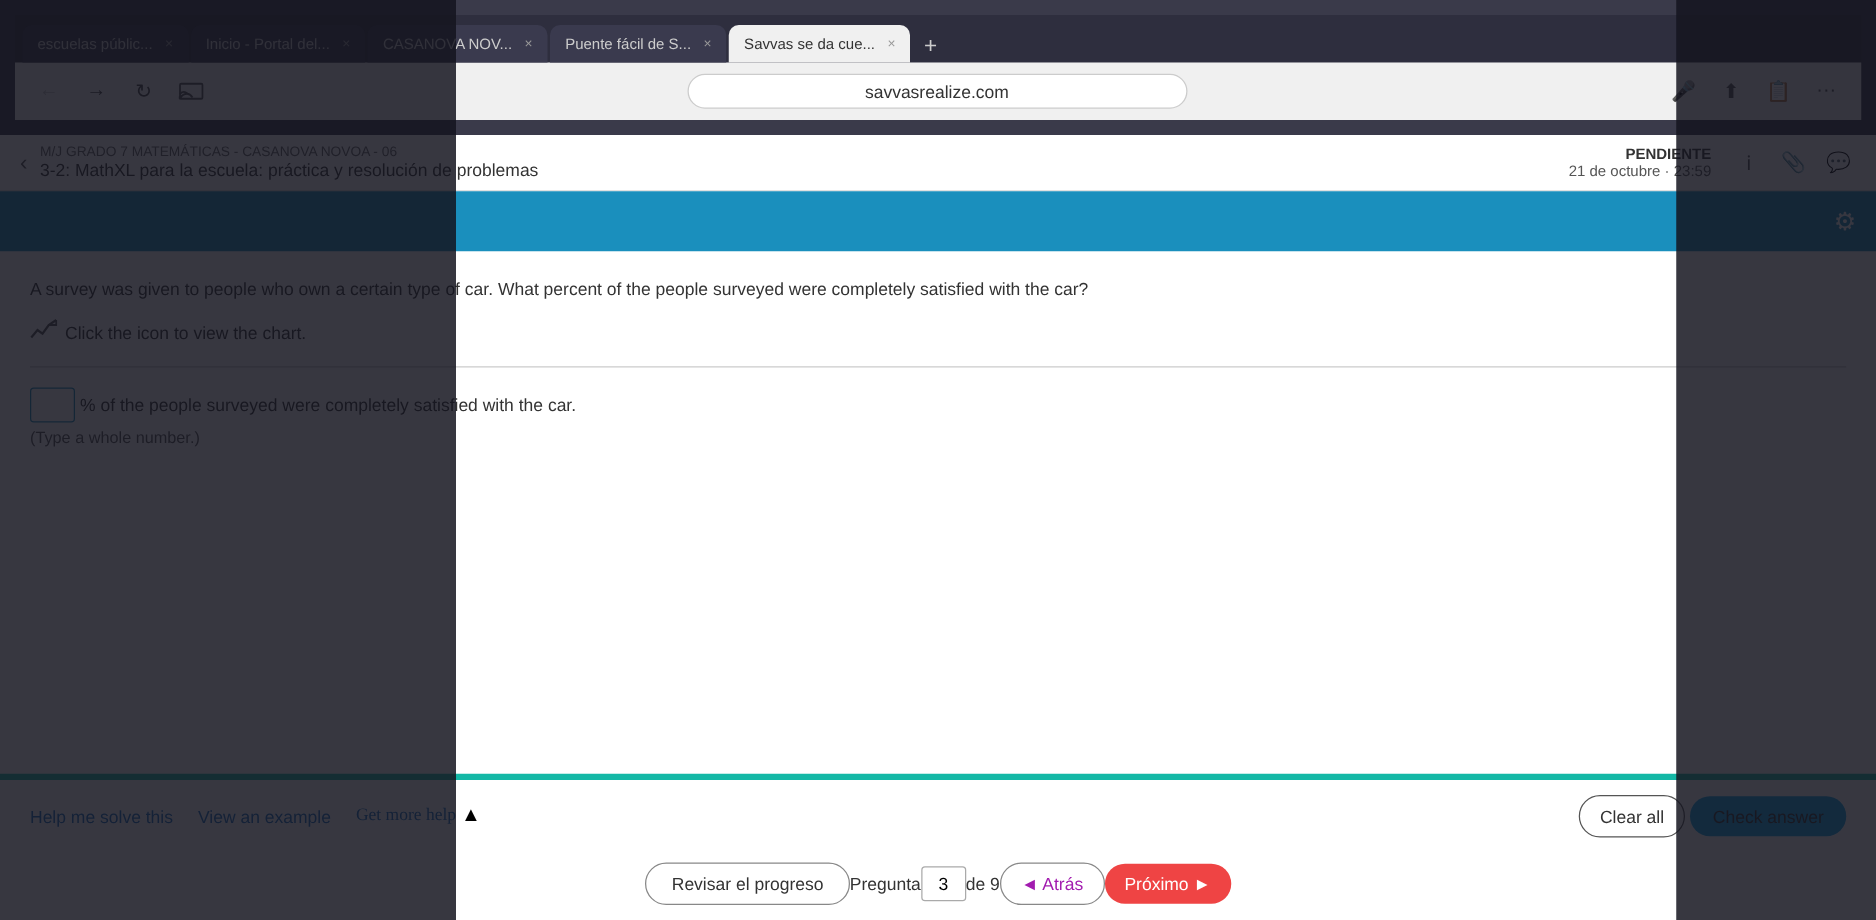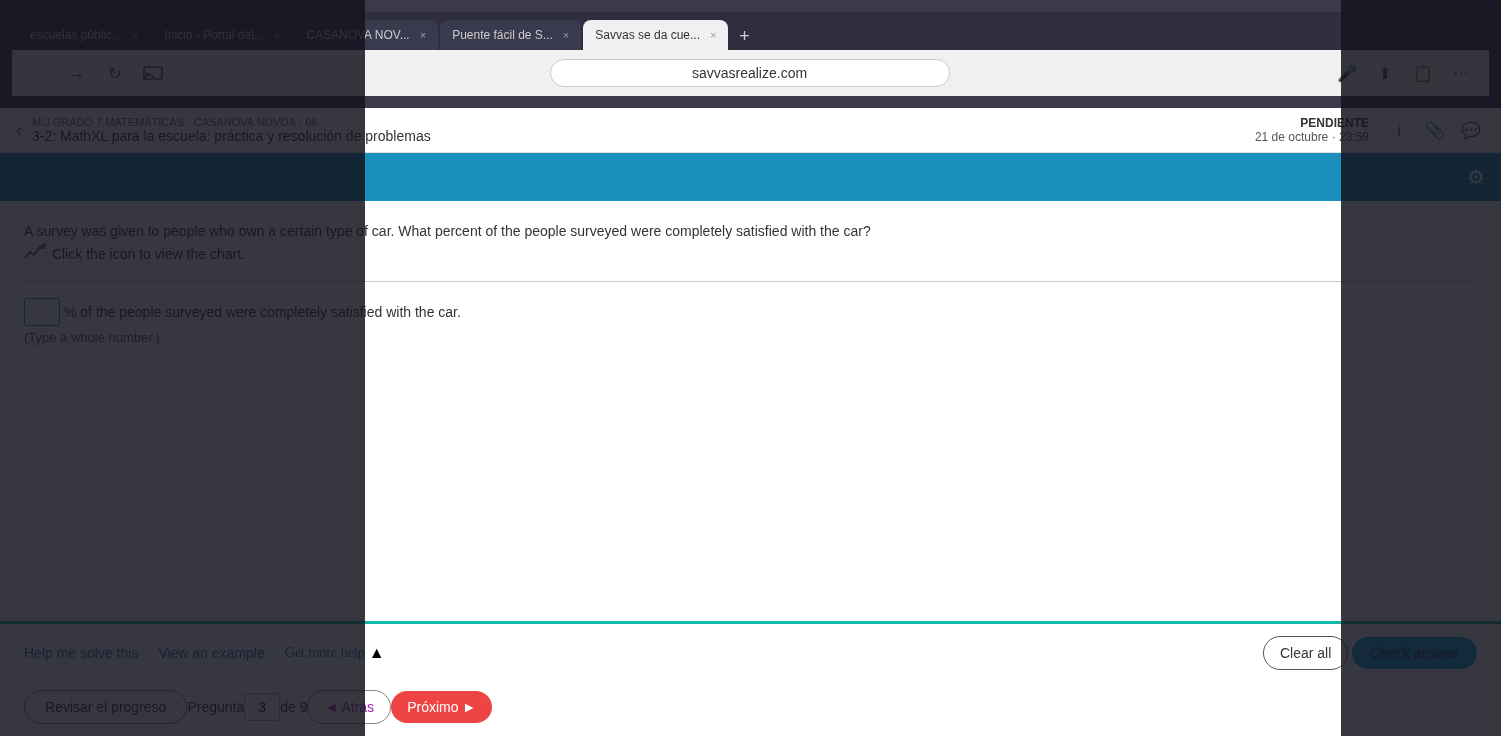--- a/index.html
+++ b/index.html
@@ -223,20 +223,21 @@
     .question-area {
       flex: 1;
       padding: 20px 24px;
       overflow-y: auto;
     }
 
     .question-text {
       font-size: 14px;
       color: #333;
       line-height: 1.5;
+      margin-bottom: 12px;
     }
 
     .chart-link {
       display: flex;
       align-items: center;
       gap: 6px;
       font-size: 14px;
       color: #333;
       margin-bottom: 16px;
       cursor: pointer;
@@ -275,21 +276,21 @@
 
     .hint-text {
       font-size: 13px;
       color: #555;
       margin-top: 4px;
       margin-left: 0px;
     }
 
     
     .bottom-bar {
-      border-top: 3px solid #14b8a6;
+      border-top: 5px solid #14b8a6;
       padding: 12px 24px;
       display: flex;
       align-items: center;
       justify-content: space-between;
       background: white;
     }
 
     .help-links {
       display: flex;
       gap: 20px;
@@ -333,21 +334,21 @@
       background: #0ea5e9;
       color: #333;
       font-size: 14px;
       cursor: pointer;
     }
 
     
     .pagination-bar {
       display: flex;
       align-items: center;
-      justify-content: flex-start;
+      justify-content: center;
       padding: 8px 24px 12px;
       background: white;
     }
 
     .review-btn {
       padding: 8px 20px;
       border: 1.5px solid #888;
       border-radius: 20px;
       background: white;
       color: #333;

